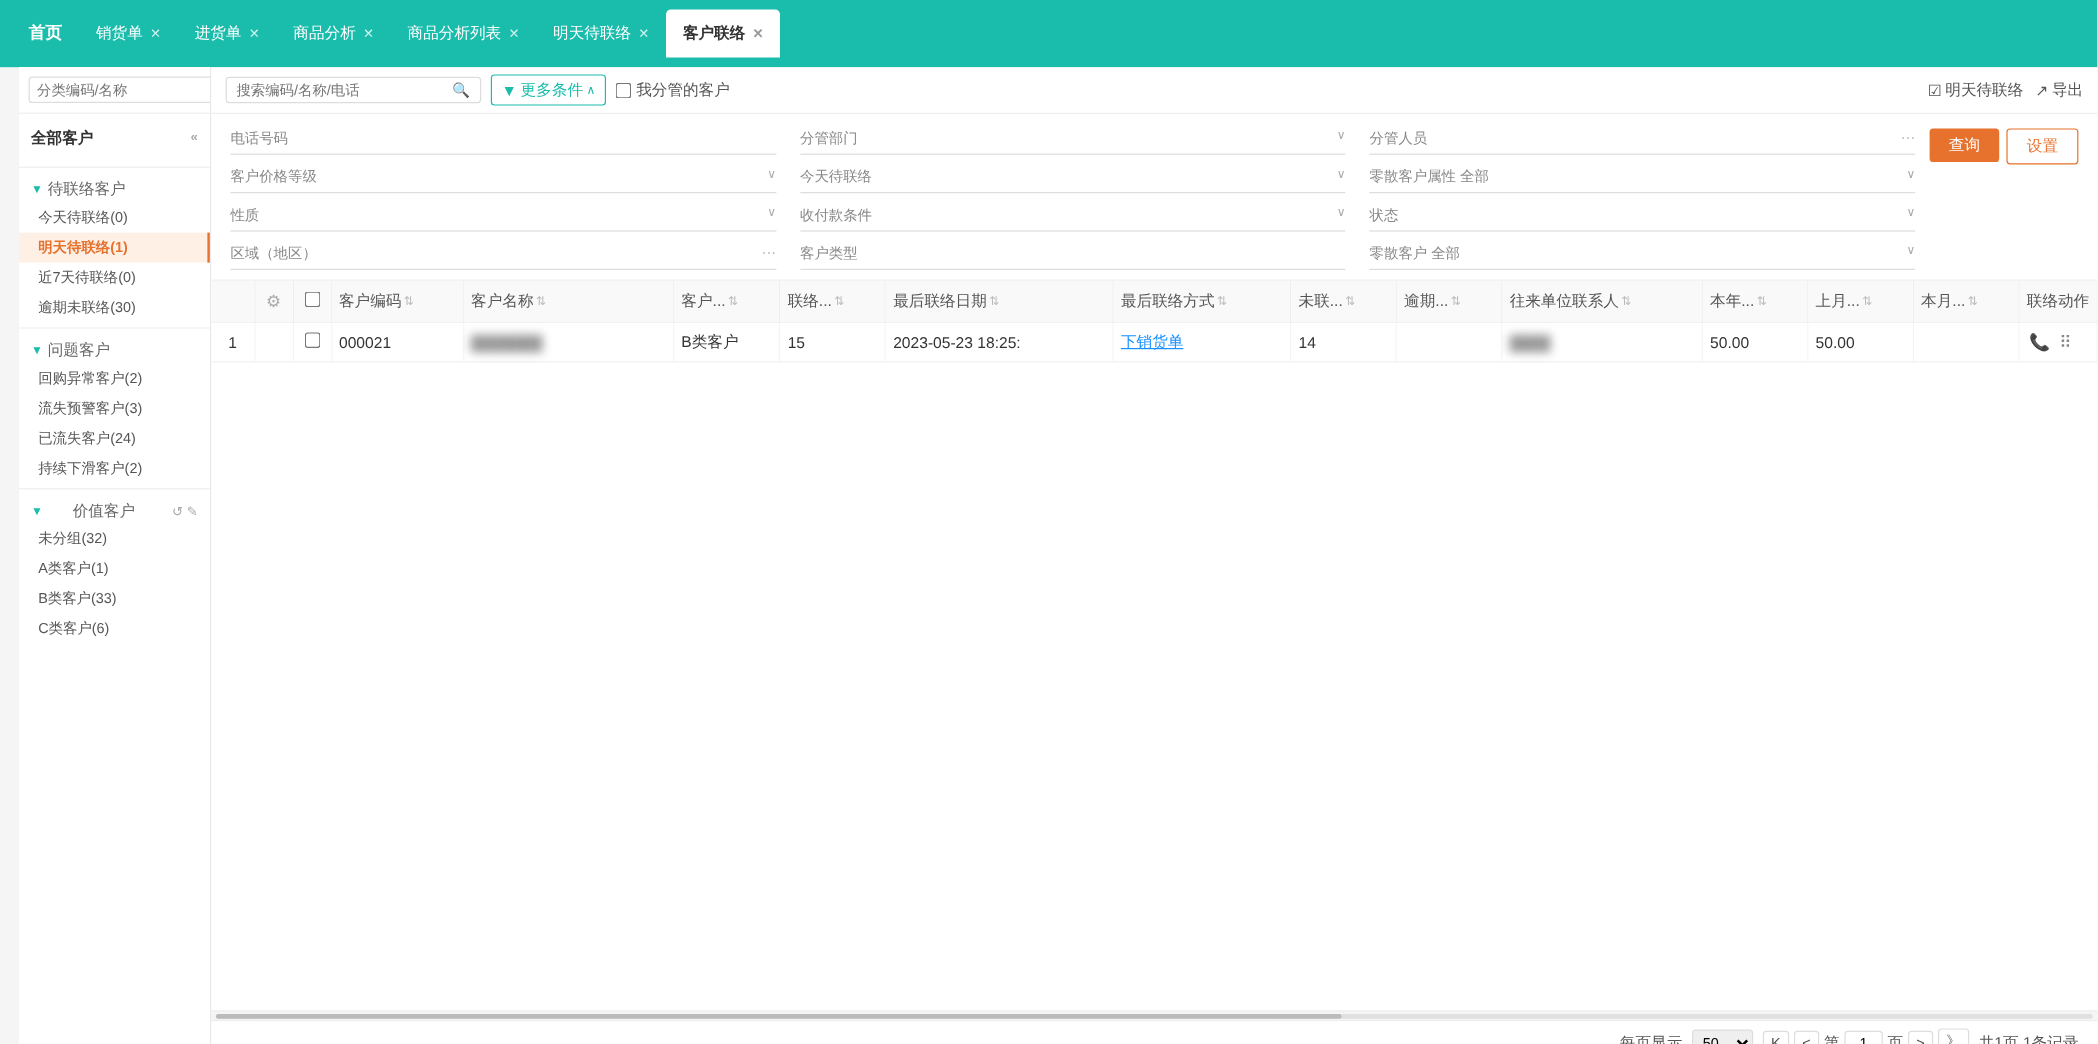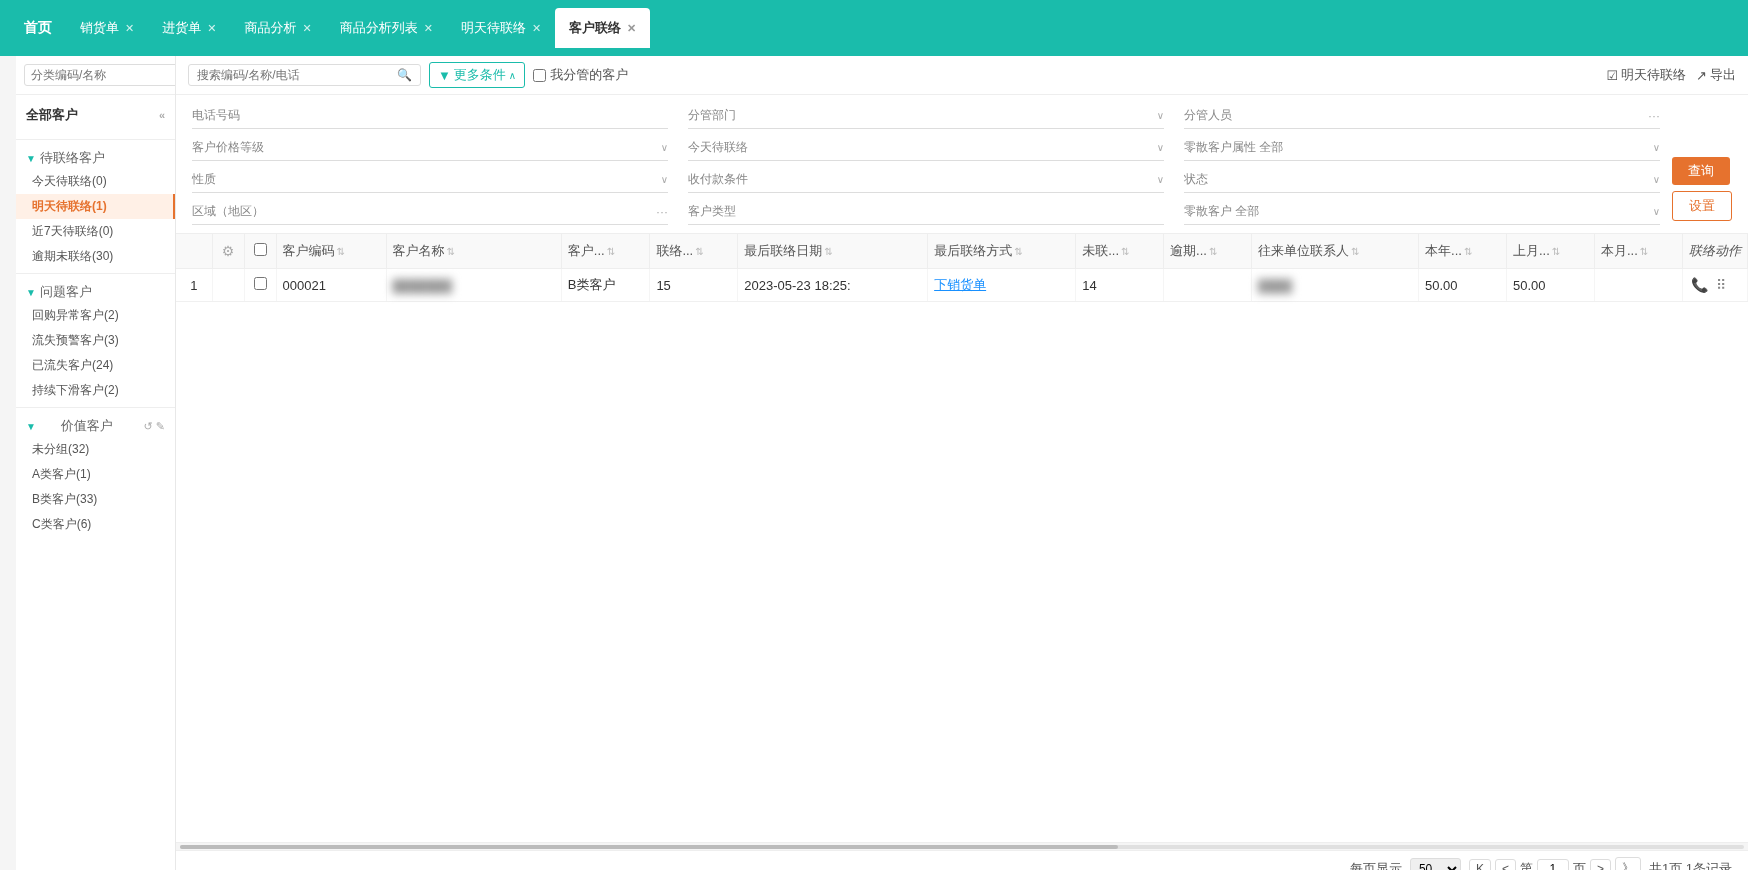--- a/index.html
+++ b/index.html
@@ -28,52 +28,52 @@
     .sidebar-group-title::before { content: "▼"; font-size: 10px; color: #1abcab; }
     .sidebar-item { padding: 4px 10px 4px 16px; cursor: pointer; color: #555; font-size: 12px; white-space: nowrap; overflow: hidden; text-overflow: ellipsis; }
     .sidebar-item.active { background: #fff0e6; color: #e6722e; font-weight: bold; border-right: 2px solid #e6722e; }
     .sidebar-divider { border-top: 1px solid #eee; margin: 4px 0; }
 
     
     .main { flex: 1; display: flex; flex-direction: column; overflow: hidden; }
 
     
     .toolbar { background: #fff; padding: 6px 12px; border-bottom: 1px solid #eee; display: flex; align-items: center; gap: 8px; }
-    .search-bar { display: flex; align-items: center; border: 1px solid #ddd; border-radius: 3px; padding: 3px 8px; background: #fff; min-width: 200px; gap: 20px; }
+    .search-bar { display: flex; align-items: center; border: 1px solid #ddd; border-radius: 3px; padding: 3px 8px; background: #fff; min-width: 200px; }
     .search-bar input { border: none; outline: none; font-size: 12px; min-width: 160px; color: #999; }
     .search-bar .icon { color: #aaa; font-size: 12px; }
     .filter-btn { display: flex; align-items: center; gap: 3px; color: #1abcab; cursor: pointer; font-size: 12px; padding: 3px 8px; border: 1px solid #1abcab; border-radius: 3px; }
     .filter-btn .arrow { font-size: 10px; }
     .checkbox-label { display: flex; align-items: center; gap: 4px; font-size: 12px; color: #555; cursor: pointer; }
     .toolbar-right { margin-left: auto; display: flex; align-items: center; gap: 10px; }
     .toolbar-right .action-btn { display: flex; align-items: center; gap: 3px; color: #555; cursor: pointer; font-size: 12px; }
 
     
     .filter-panel { background: #fff; border-bottom: 1px solid #eee; padding: 8px 16px; }
     .filter-row { display: flex; align-items: center; margin-bottom: 6px; gap: 0; }
-    .filter-item { display: flex; align-items: center; flex: 1; min-width: 0; border-bottom: 1px solid #ddd; padding: 4px 0; margin-right: 20px; position: relative; }
+    .filter-item { display: flex; flex: 1; min-width: 0; border-bottom: 1px solid #ddd; padding: 4px 0; margin-right: 20px; position: relative; }
     .filter-item:last-child { margin-right: 0; }
     .filter-label { color: #888; font-size: 12px; white-space: nowrap; margin-right: 8px; flex-shrink: 0; }
     .filter-select { flex: 1; border: none; outline: none; font-size: 12px; color: #333; background: transparent; cursor: pointer; appearance: none; }
     .filter-arrow { color: #aaa; font-size: 10px; position: absolute; right: 0; }
     .filter-dots { color: #aaa; font-size: 12px; position: absolute; right: 0; cursor: pointer; }
-    .filter-actions { display: flex; gap: 6px; padding: 4px 0 4px; justify-content: flex-end; align-items: flex-start; flex-direction: column; flex-shrink: 0; }
+    .filter-actions { display: flex; gap: 6px; padding: 4px 0 4px; justify-content: flex-end; align-items: flex-start; flex-shrink: 0; }
     .btn-query { background: #e6722e; color: #fff; border: none; border-radius: 3px; padding: 5px 16px; cursor: pointer; font-size: 13px; }
     .btn-settings { background: #fff; color: #e6722e; border: 1px solid #e6722e; border-radius: 3px; padding: 5px 16px; cursor: pointer; font-size: 13px; }
 
     
     .table-area { flex: 1; overflow: auto; background: #fff; margin: 0; }
     table { width: 100%; border-collapse: collapse; font-size: 12px; }
     table th { background: #f9f9f9; padding: 8px 6px; text-align: left; border-bottom: 1px solid #eee; border-right: 1px solid #eee; color: #555; white-space: nowrap; font-weight: normal; position: sticky; top: 0; z-index: 1; }
     table td { padding: 7px 6px; border-bottom: 1px solid #f0f0f0; border-right: 1px solid #f5f5f5; color: #333; white-space: nowrap; }
     .th-sort { display: flex; align-items: center; gap: 2px; }
     .sort-icon { font-size: 10px; color: #bbb; }
     .col-num { width: 36px; text-align: center; }
     .col-check { width: 32px; text-align: center; }
-    .col-action { width: 60px; font-style: italic; }
+    .col-action { width: 60px; }
     .link-text { color: #1890ff; cursor: pointer; text-decoration: underline; }
     .icon-btn { color: #888; cursor: pointer; font-size: 14px; margin: 0 2px; }
     .gear-icon-cell { color: #aaa; cursor: pointer; font-size: 14px; }
 
     
     .table-footer { background: #fff; border-top: 1px solid #eee; padding: 6px 16px; display: flex; align-items: center; justify-content: flex-end; gap: 8px; font-size: 12px; color: #555; }
     .footer-select { border: 1px solid #ddd; border-radius: 3px; padding: 2px 4px; font-size: 12px; }
     .page-nav { display: flex; align-items: center; gap: 4px; }
     .page-btn { border: 1px solid #ddd; background: #fff; padding: 2px 6px; border-radius: 3px; cursor: pointer; color: #555; font-size: 12px; }
     .page-input { border: 1px solid #ddd; border-radius: 3px; padding: 2px 4px; width: 32px; text-align: center; font-size: 12px; }

